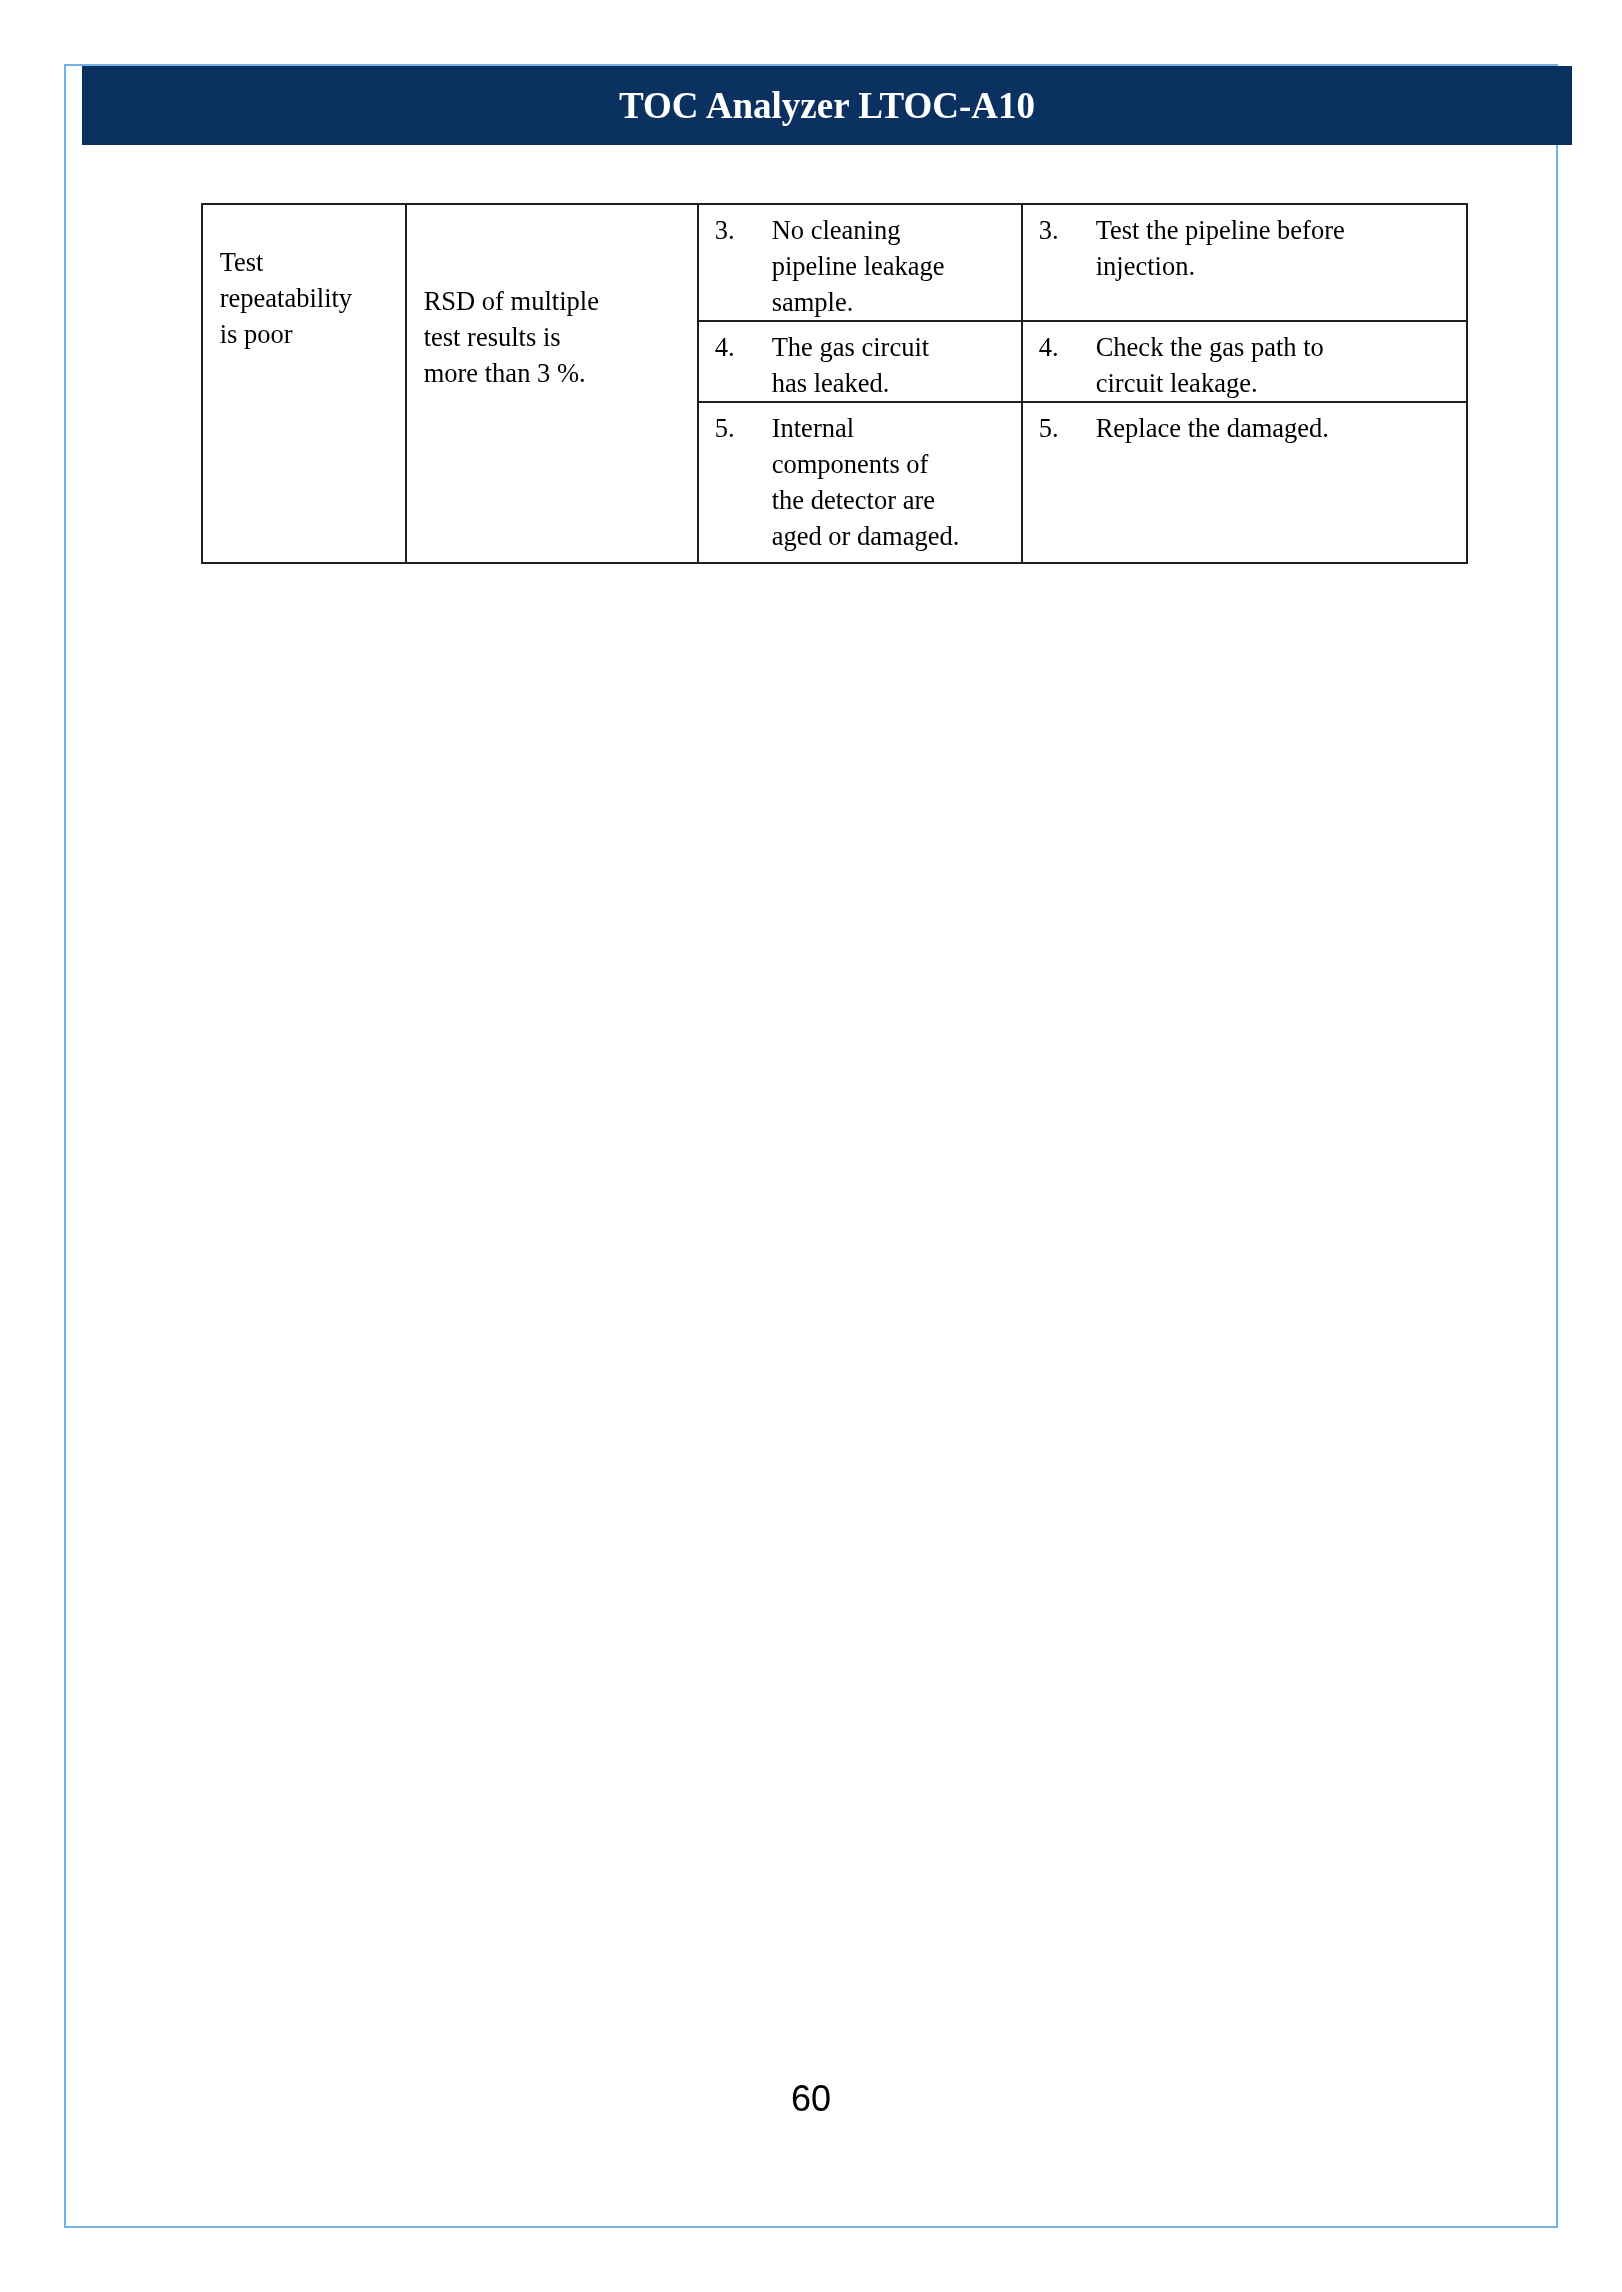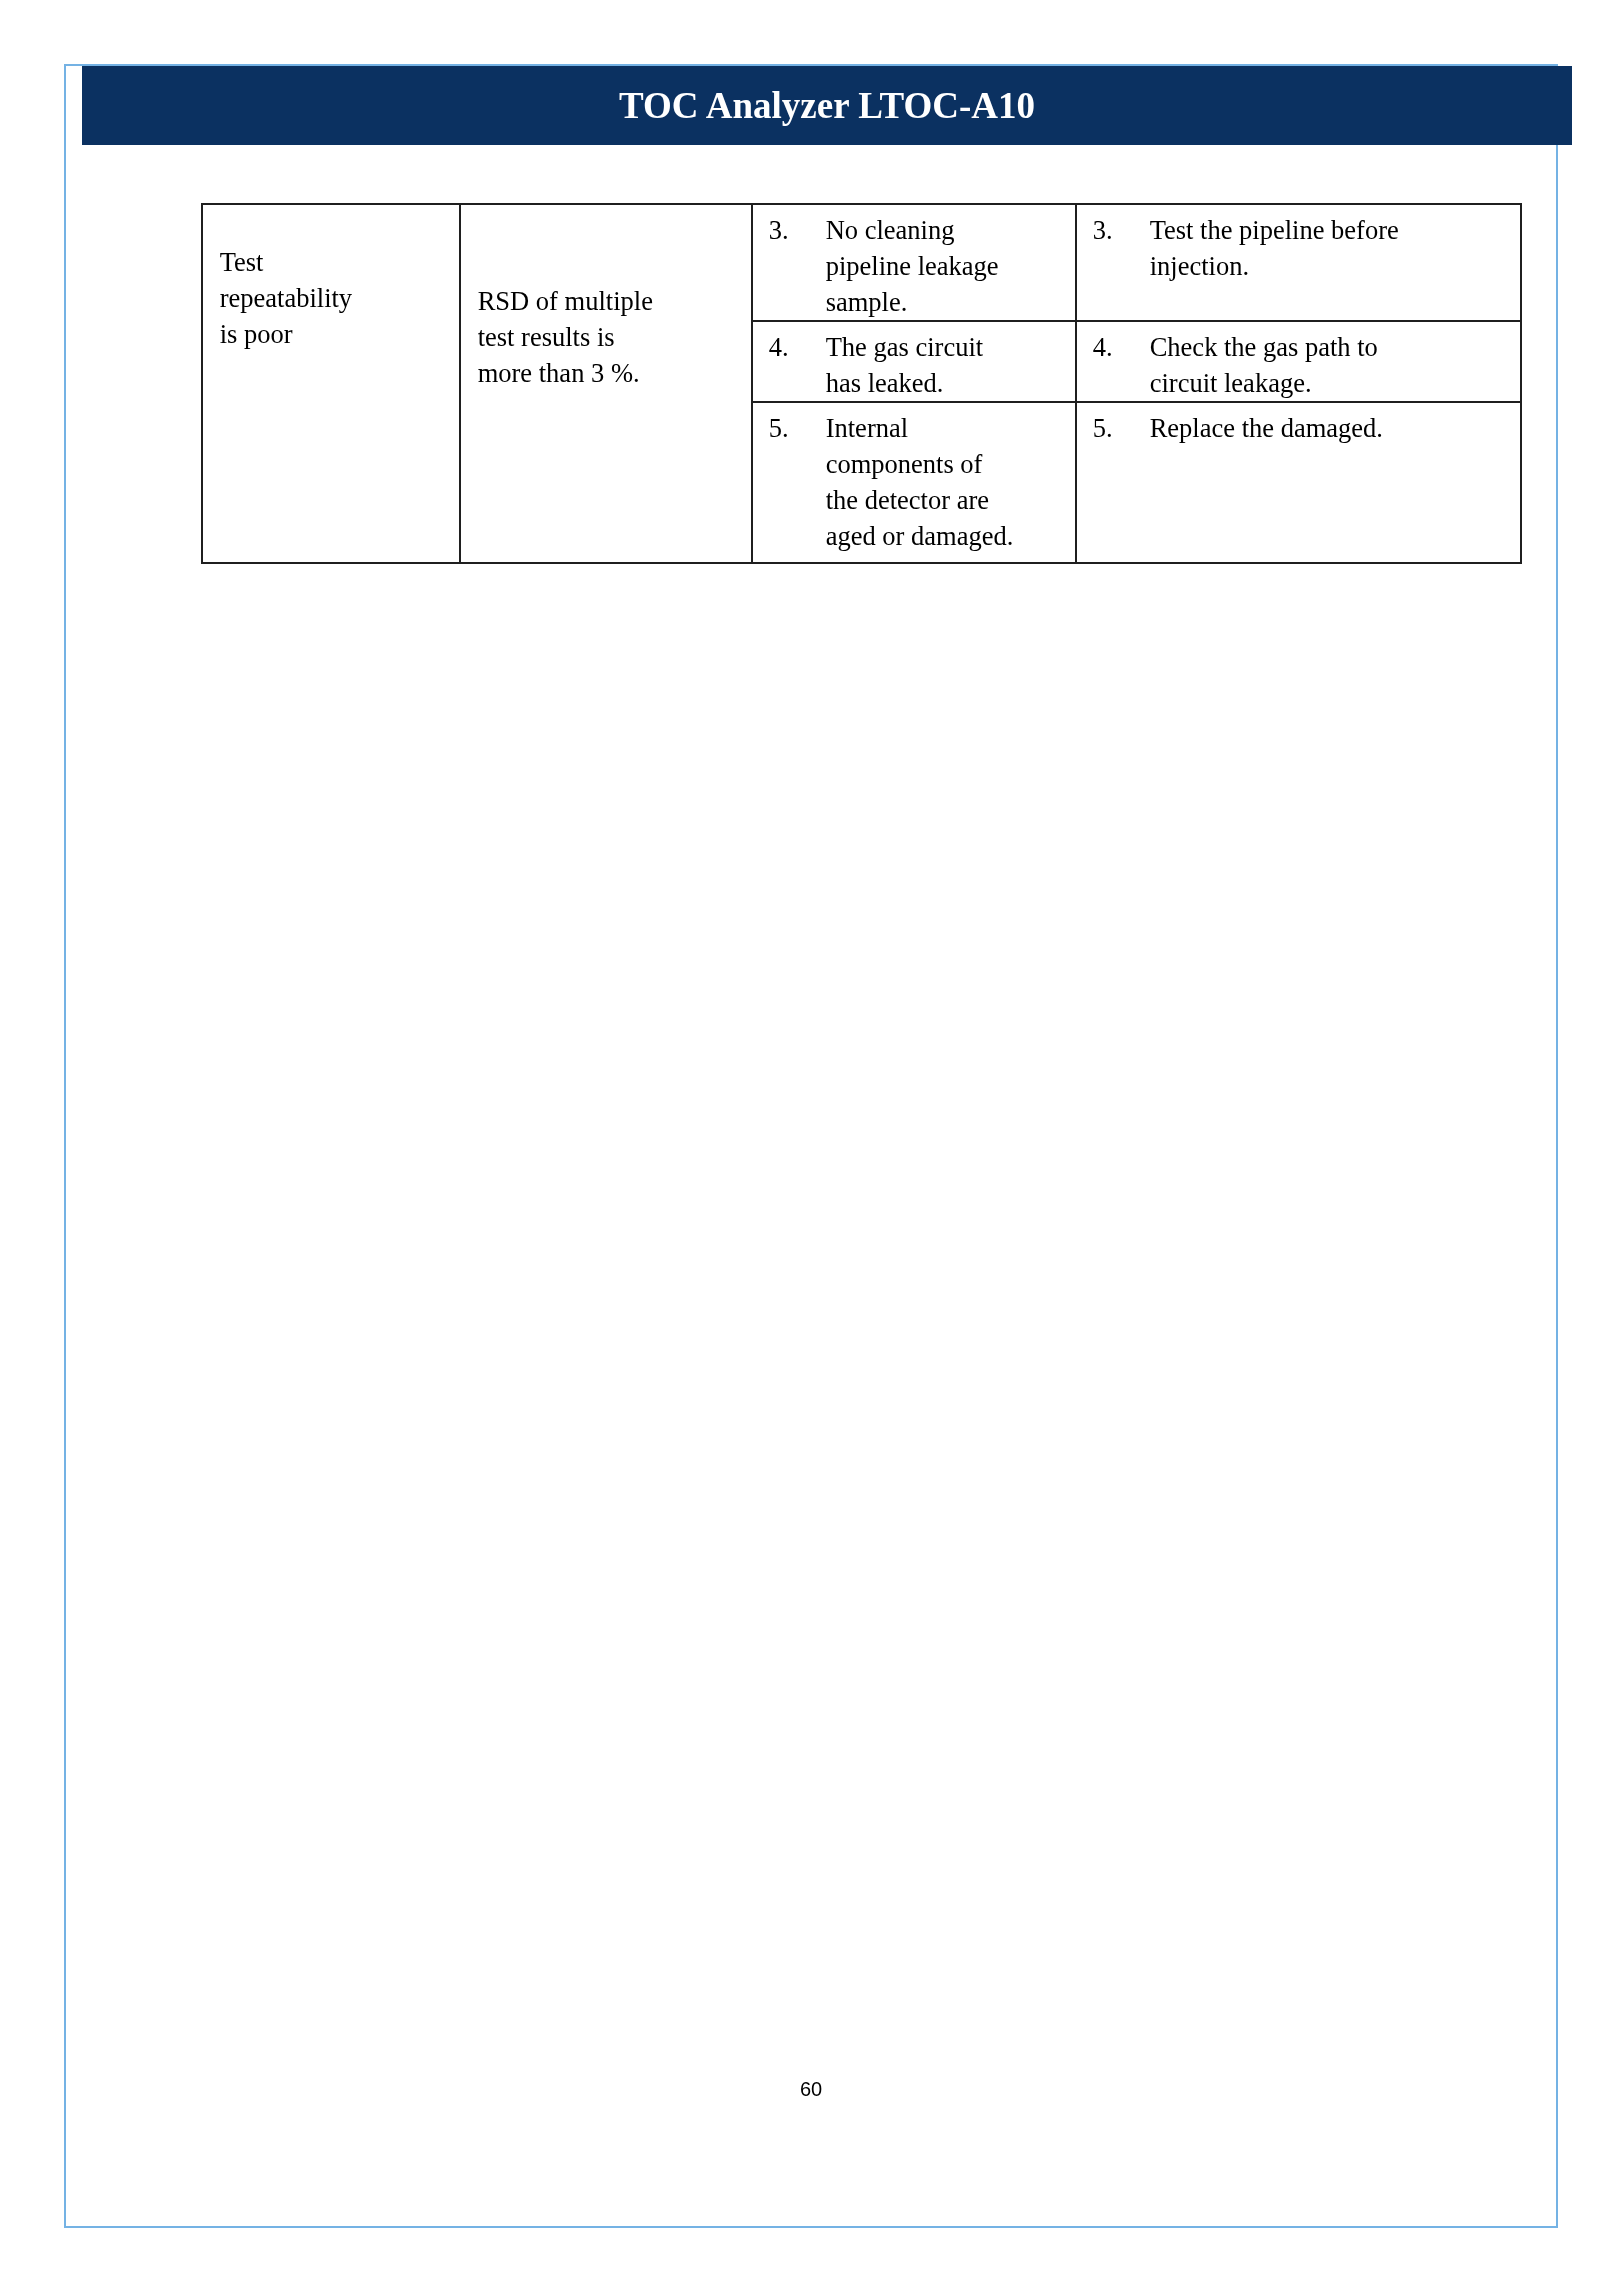--- a/index.html
+++ b/index.html
@@ -50,21 +50,21 @@
     font-family: "Liberation Serif", serif;
     font-size: 26.5px;
     line-height: 36px;
     color: #000000;
   }
   table.trouble td {
     border: 2px solid #1f1f1f;
     vertical-align: top;
     padding: 0;
   }
-  td.col-problem  { width: 258px; }
+  td.col-problem  { width: 204px; }
   td.col-reason   { width: 292px; }
   td.col-cause    { width: 324px; }
   td.col-solution { width: 445px; }
   tr.sub-row-1 td { height: 116px; }
   tr.sub-row-2 td { height: 80px; }
   tr.sub-row-3 td { height: 161px; }
   .cell-text {
     white-space: pre-line;
   }
   .problem-pad { padding: 39px 7.8px 0 16.7px; }
@@ -80,21 +80,21 @@
   .num-item .cell-text {
     flex: 1 1 auto;
   }
   .page-number {
     position: absolute;
     left: 0;
     top: 2078px;
     width: 100%;
     text-align: center;
     font-family: "Liberation Sans", sans-serif;
-    font-size: 20px;
+    font-size: 36px;
     color: #000000;
   }
 </style>
 </head>
 <body>
 
 <div class="canvas">
 
   <div class="page-frame">
     <div class="header-bar">

